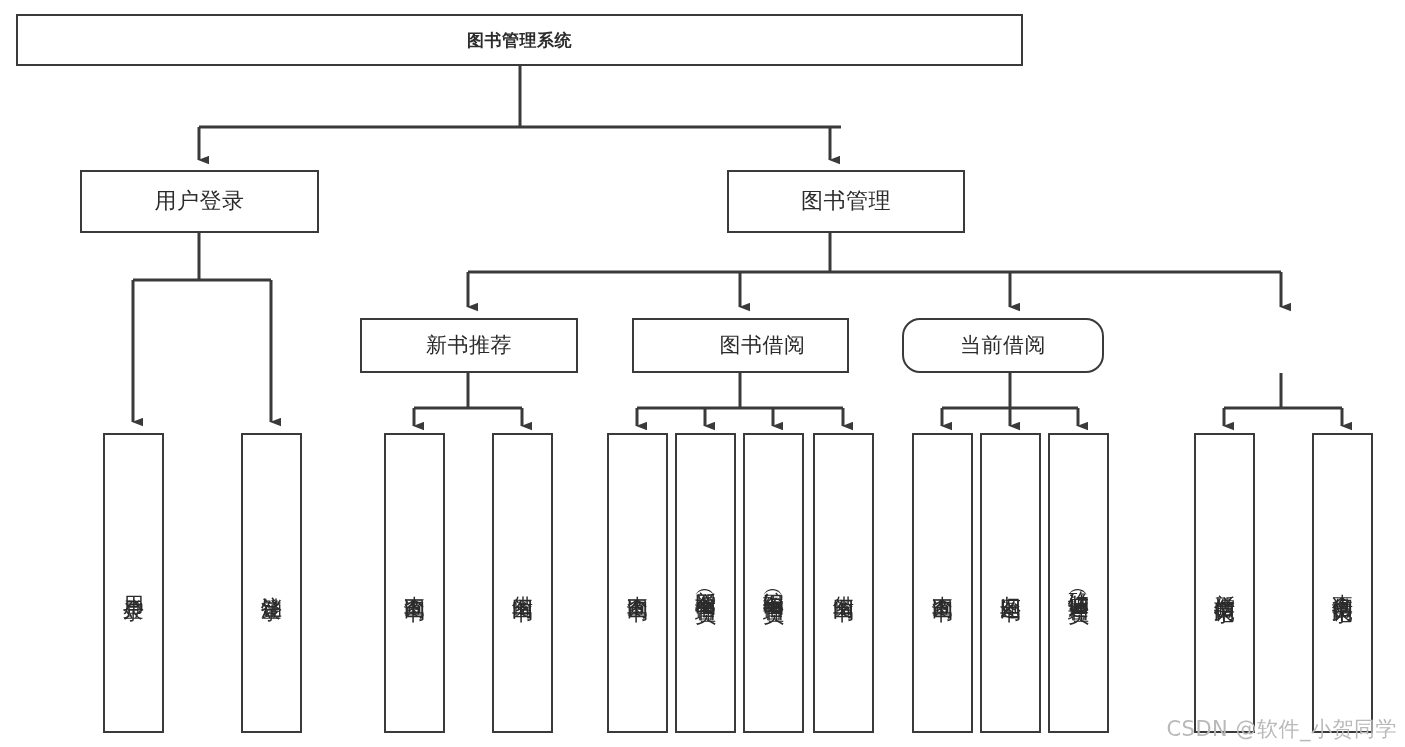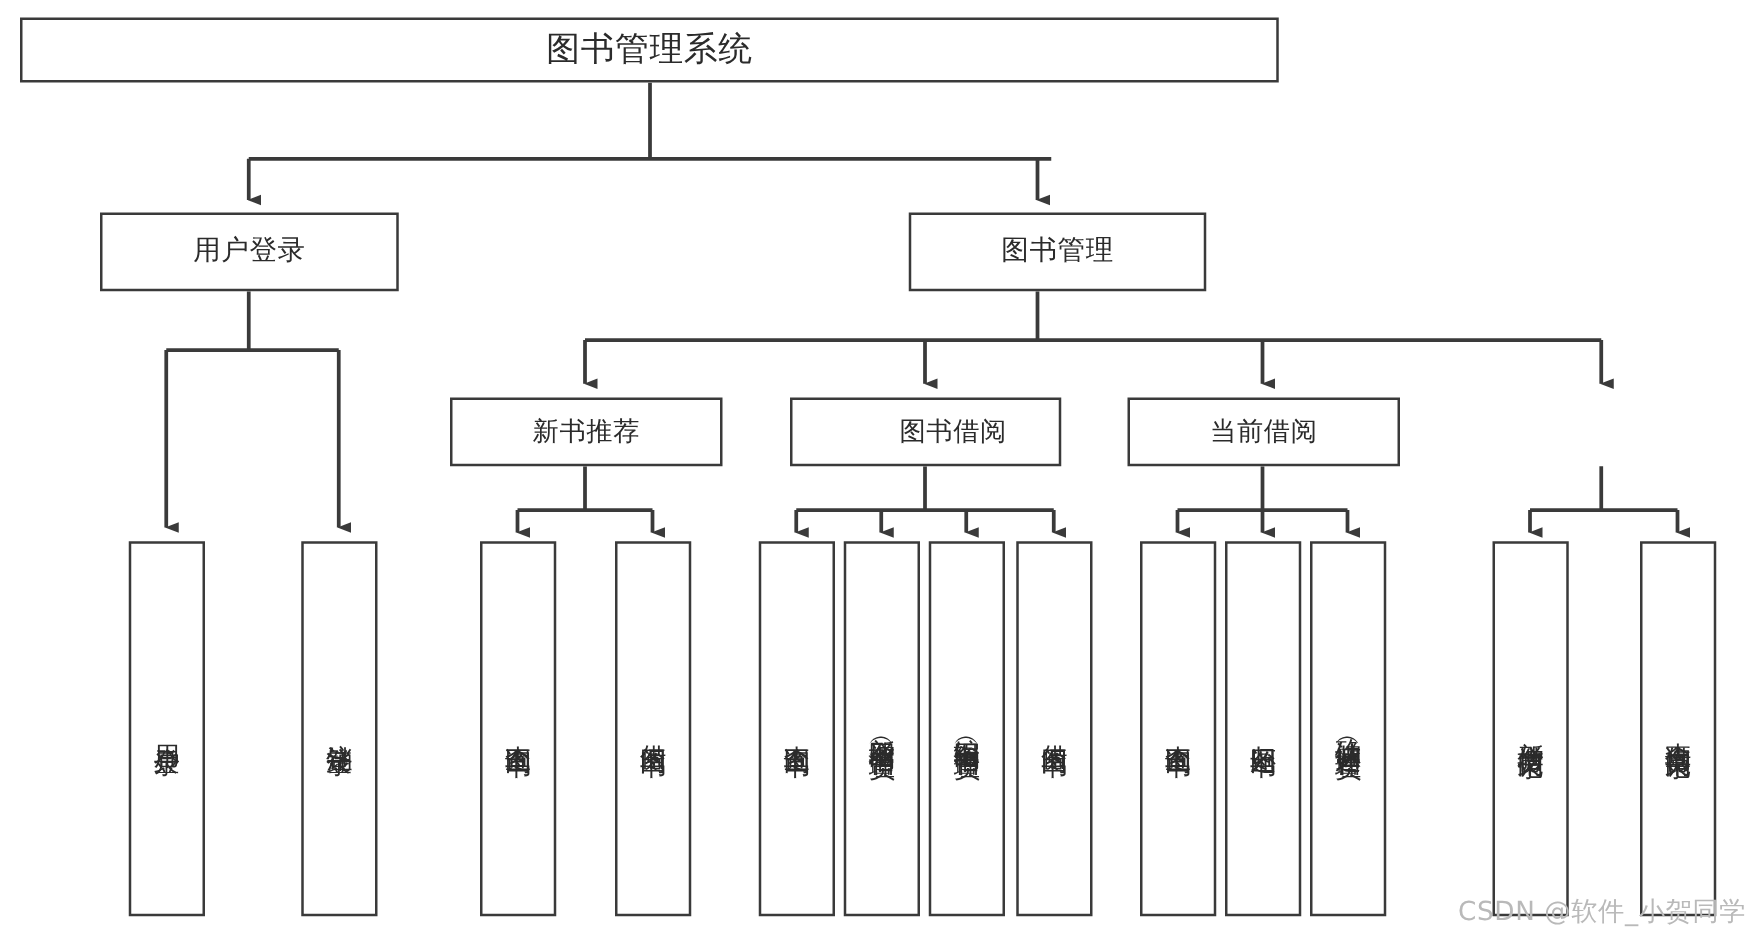--- a/index.html
+++ b/index.html
@@ -48,21 +48,21 @@
   }
   .node.vert .label {
     writing-mode: vertical-rl;
     text-orientation: upright;
     font-size: 21px;
     line-height: 1.34;
     letter-spacing: 2px;
     white-space: normal;
     text-align: center;
   }
-  .root .label { font-size: 27px; }
+  .root .label { font-size: 17px; font-weight: bold; }
   .l1 .label   { font-size: 22px; }
   .l2 .label   { font-size: 21px; }
 
   #watermark {
     position: absolute;
     right: 8px;
     bottom: 4px;
     font-size: 21px;
     color: #b9b9b9;
     letter-spacing: 0.5px;
@@ -138,21 +138,21 @@
   </div>
 
   <div class="node l2" style="left:360px; top:318px; width:218px; height:55px;">
     <span class="label">新书推荐</span>
   </div>
 
   <div class="node l2" style="left:632px; top:318px; width:217px; height:55px;padding-left:44px;">
     <span class="label">图书借阅</span>
   </div>
 
-  <div class="node l2" style="left:902px; top:318px; width:218px; height:55px;">
+  <div class="node l2" style="left:902px; top:318px; width:202px; height:55px;border-radius:18px;">
     <span class="label">当前借阅</span>
   </div>
 
 
   <div class="node vert" style="left:103px; top:433px; width:61px; height:300px;">
     <span class="label">用户登录</span>
   </div>
 
   <div class="node vert" style="left:241px; top:433px; width:61px; height:300px;">
     <span class="label">注销登录</span>

